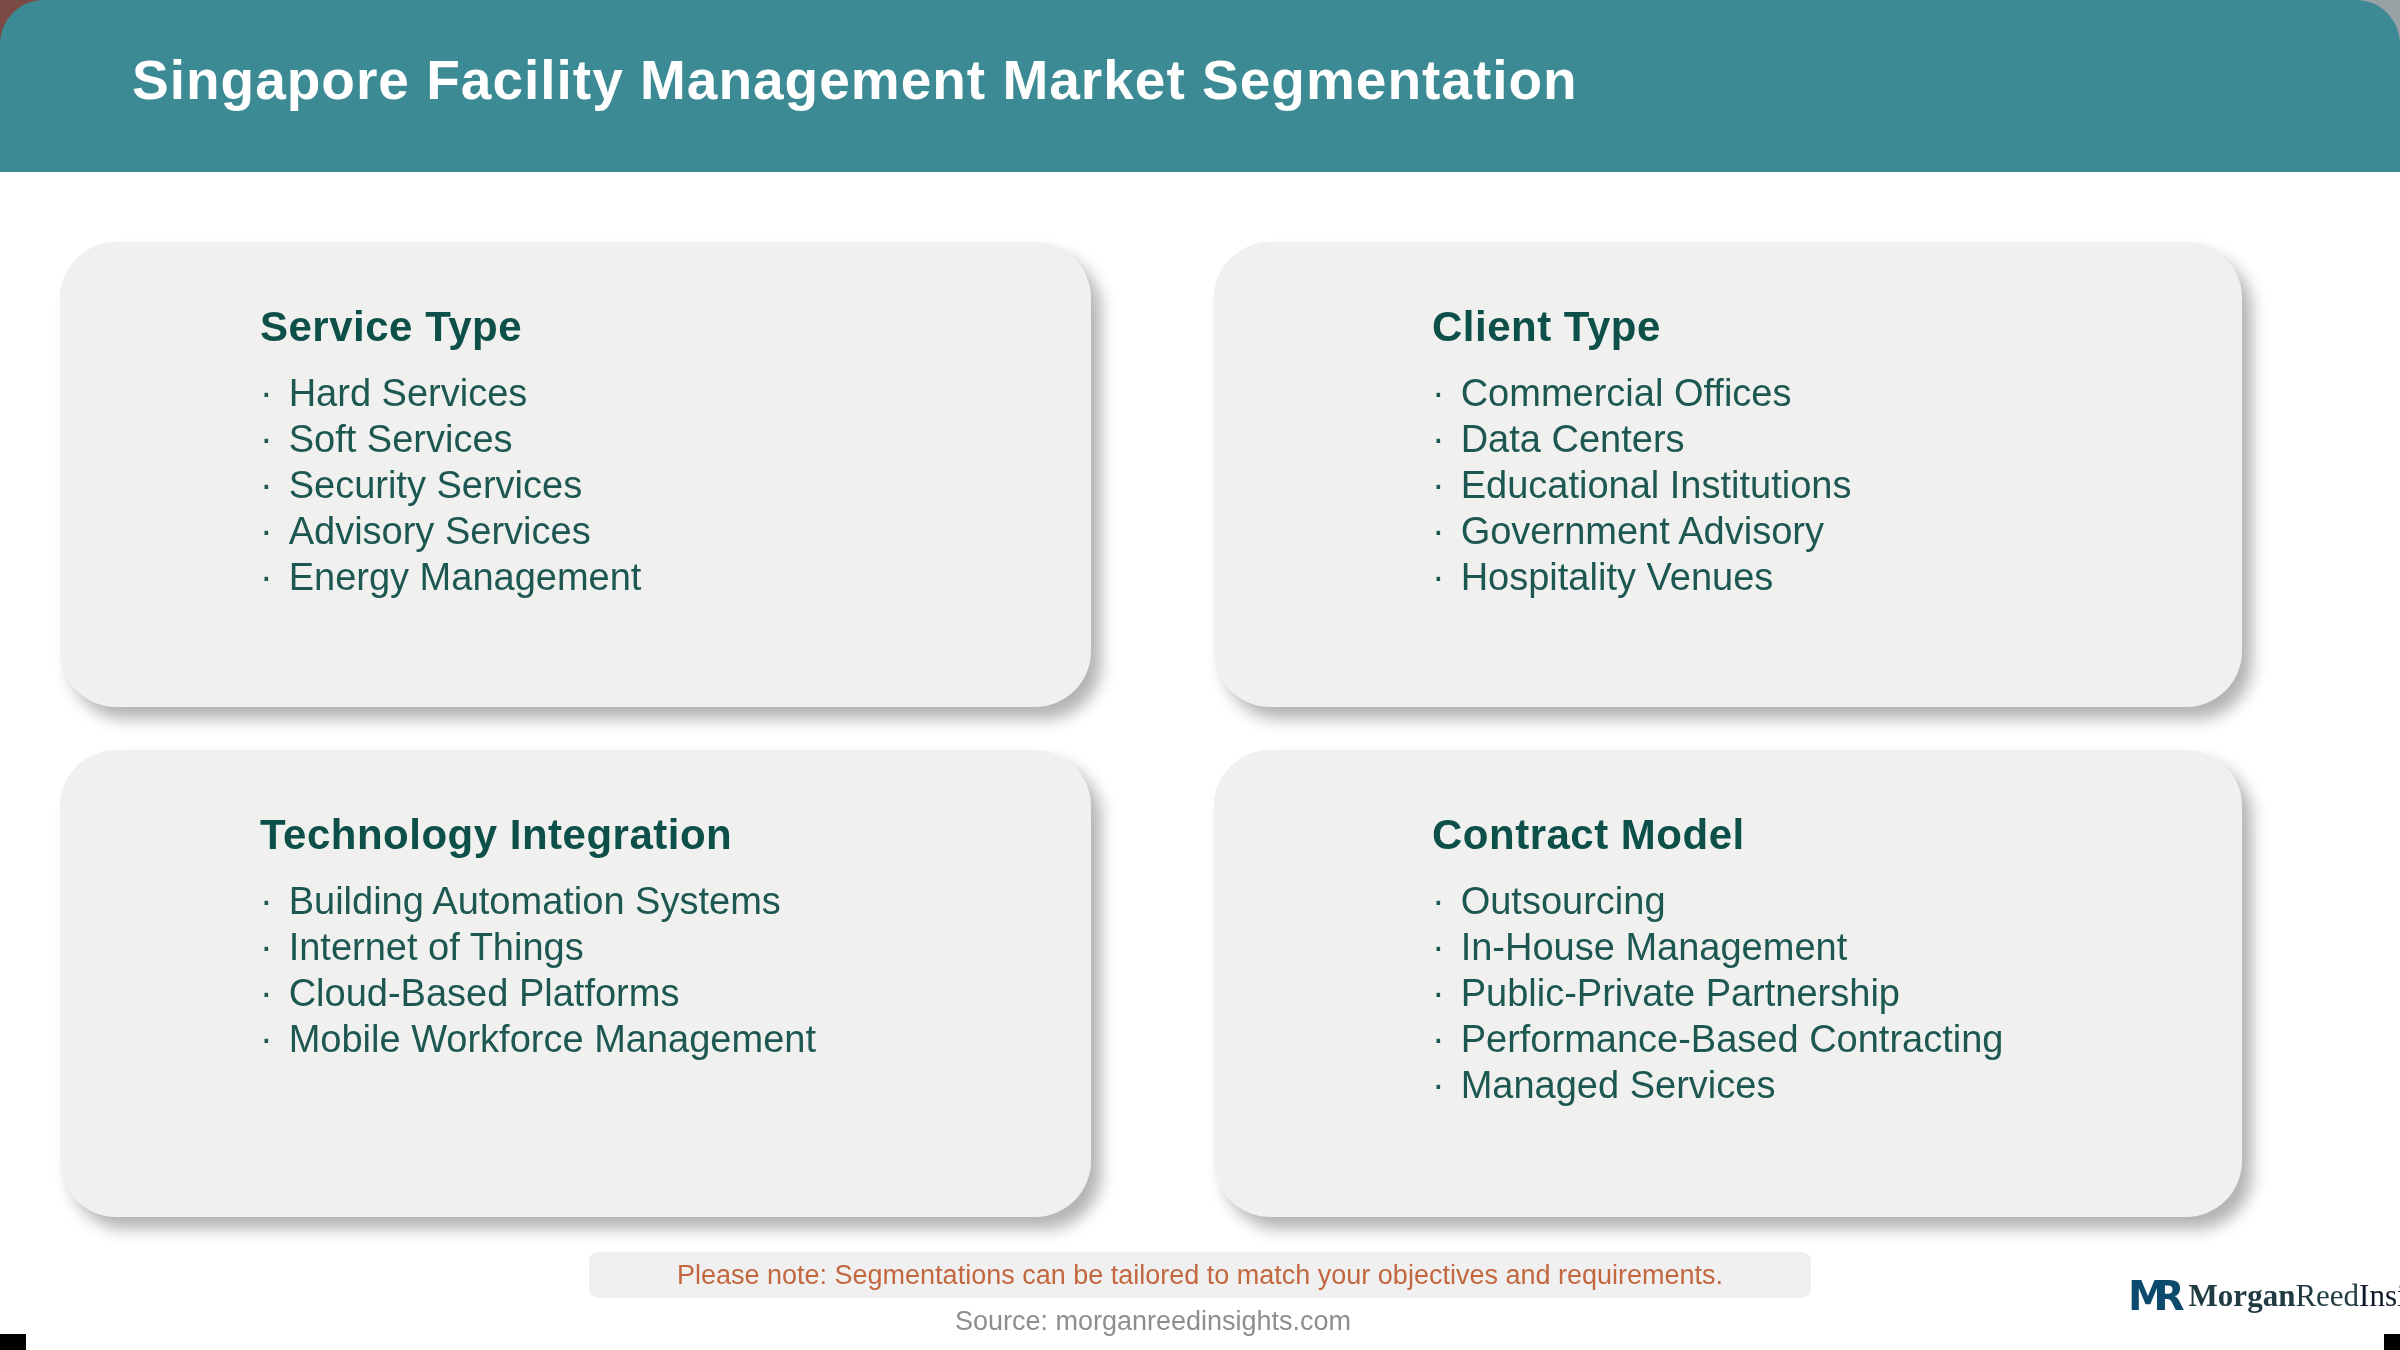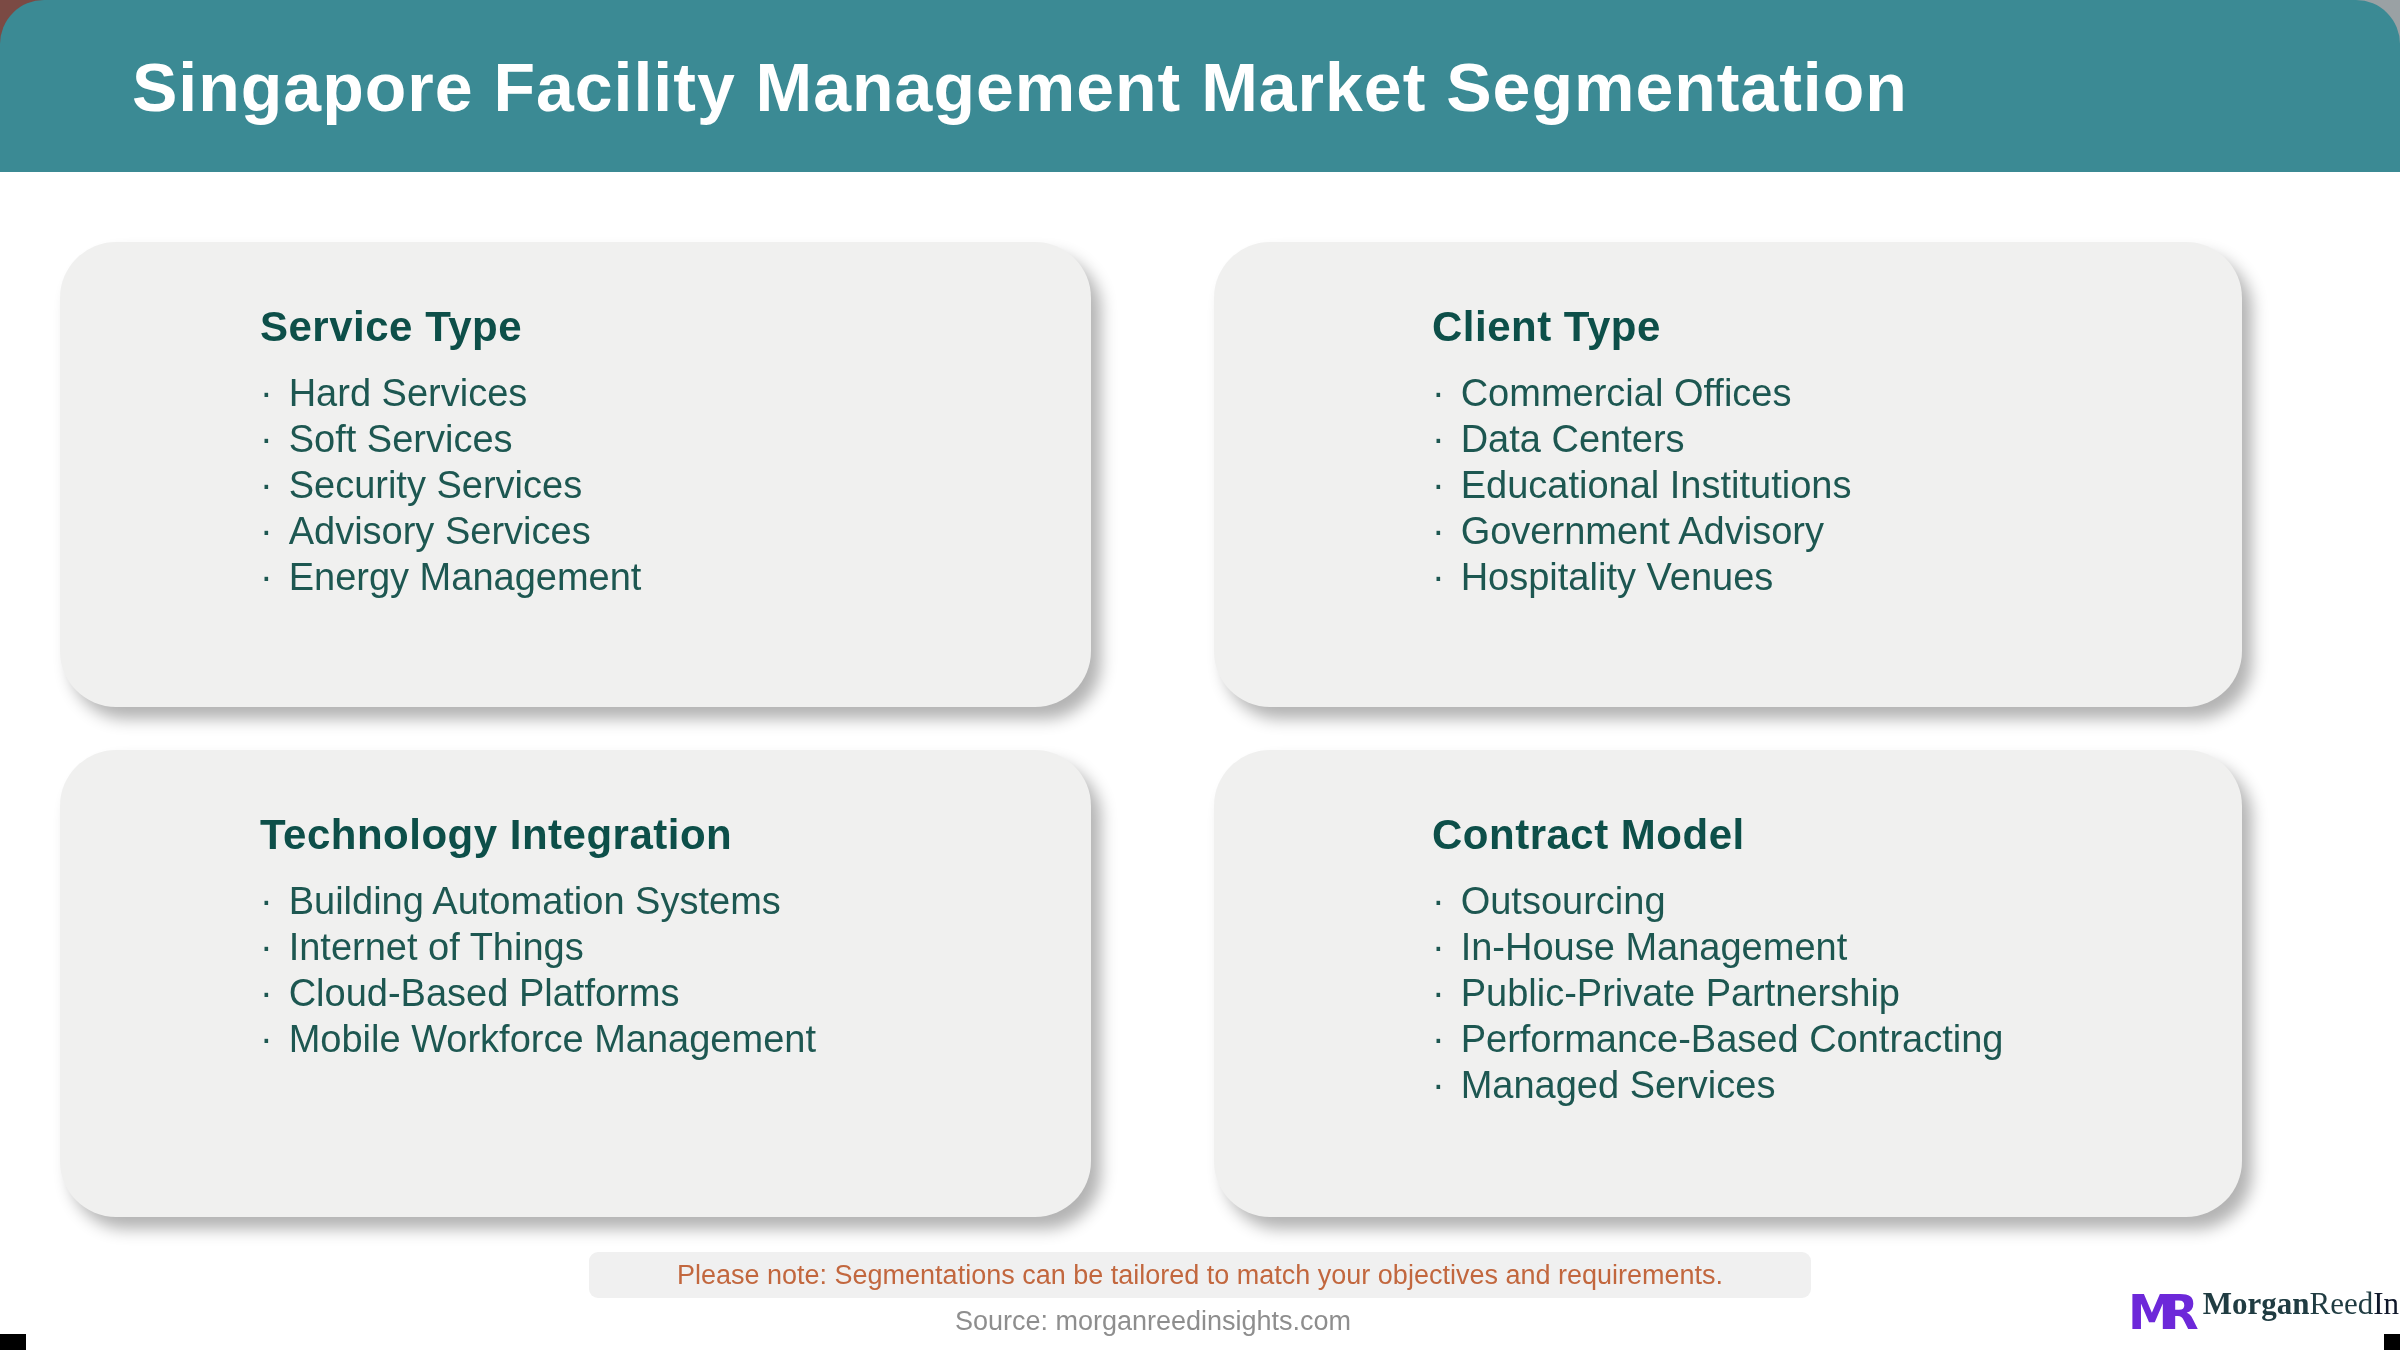--- a/index.html
+++ b/index.html
@@ -17,21 +17,21 @@
 
   
   .header {
     position:absolute; left:0; top:0;
     width:2400px; height:172px;
     background:#3b8a94;
     border-radius:44px 44px 0 0;
   }
   .header-title {
     position:absolute; left:132px; top:48px;
-    font-size:68px; font-weight:bold; color:#ffffff;
+    font-size:55px; font-weight:bold; color:#ffffff;
     letter-spacing:1px; white-space:nowrap;
   }
 
   
   .card {
     position:absolute;
     background:#f0f0ef;
     border-radius:56px;
     box-shadow:10px 12px 16px rgba(0,0,0,0.30);
   }
@@ -64,22 +64,22 @@
 
   .source-line {
     position:absolute; left:853px; top:1306px; width:600px;
     text-align:center; font-size:27px; color:#8e8e8e; white-space:nowrap;
   }
 
   
   .logo { position:absolute; left:2128px; top:1264px; display:flex; align-items:center; }
   .logo-monogram {
     font-family:"DejaVu Sans", sans-serif;
-    font-weight:800; font-size:48px; line-height:64px;
-    letter-spacing:-14px; color:#6d28d9; padding-right:18px;margin-top:16px;
+    font-weight:800; font-size:40px; line-height:64px;
+    letter-spacing:-14px; color:#0c4a6e; padding-right:18px;
   }
   .logo-textcol { display:flex; flex-direction:row; justify-content:center; }
   .logo-name { font-family:"Liberation Serif", serif; font-size:31px; line-height:32px; color:#203c42; white-space:nowrap; }
   .logo-name .part1 { font-weight:bold; }
   .logo-name .part2 { font-weight:normal; }
   .logo-sub  { font-family:"Liberation Serif", serif; font-size:31px; line-height:32px; color:#0f172a; }
 
   
   .mark-bl { position:absolute; left:0; top:1334px; width:26px; height:16px; background:#000; }
   .mark-br { position:absolute; left:2384px; top:1334px; width:16px; height:16px; background:#000; }

